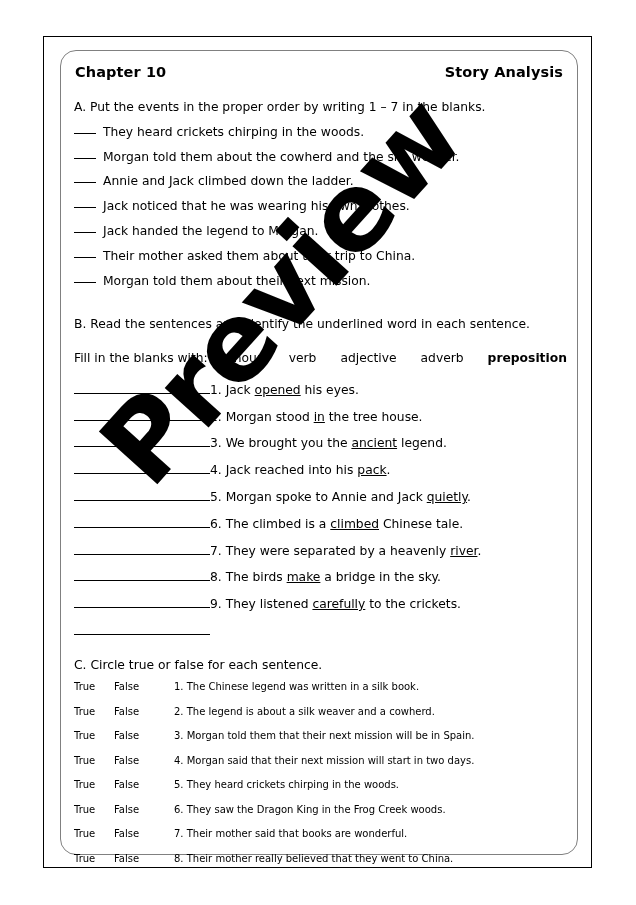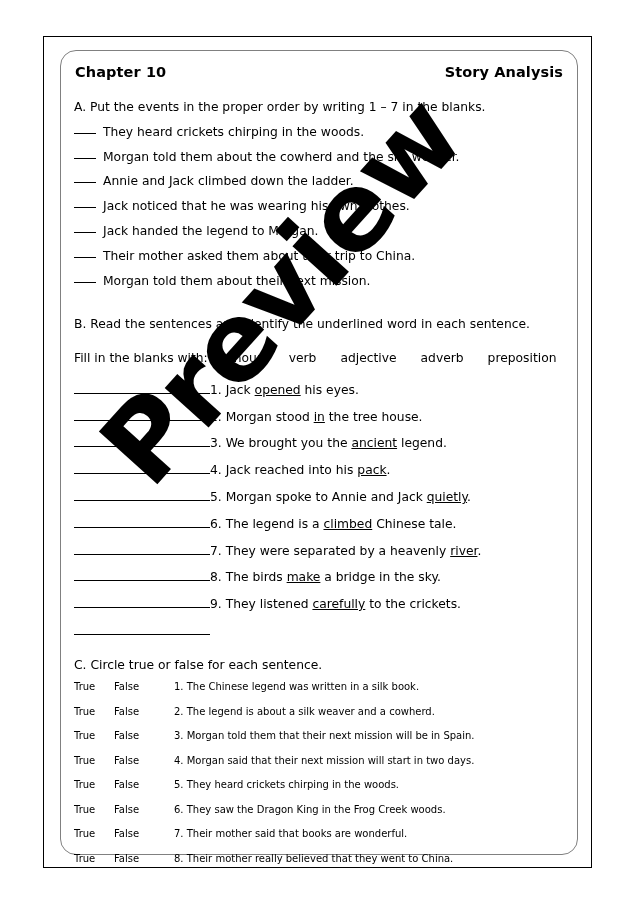--- a/index.html
+++ b/index.html
@@ -88,21 +88,21 @@
     font-size: 12.3px;
     margin-top: 30px;
   }
   .wordbank {
     font-size: 12.3px;
     margin-top: 20px;
     white-space: nowrap;
   }
   .wordbank .wb-lead { margin-right: 26px; }
   .wordbank .wb-word { margin-right: 24px; }
-  .wordbank .wb-word:last-child { margin-right: 12px; }
+  .wordbank .wb-word:last-child { margin-right: 12px; font-weight: bold; }
 
   .listB {
     margin-top: 17px;
   }
   .listB .row {
     font-size: 12.3px;
     line-height: 1.0;
     margin-bottom: 12.5px;
     white-space: nowrap;
     display: flex;
@@ -208,21 +208,21 @@
     <div class="row">
         <span class="blankB"></span>
         <span class="sent"><span>4.</span> <span>Jack reached into his </span><span class="u">pack</span><span>.</span></span>
       </div>
     <div class="row">
         <span class="blankB"></span>
         <span class="sent"><span>5.</span> <span>Morgan spoke to Annie and Jack </span><span class="u">quietly</span><span>.</span></span>
       </div>
     <div class="row">
         <span class="blankB"></span>
-        <span class="sent"><span>6.</span> <span>The legend is a </span><span class="u">climbed</span><span> Chinese tale.</span></span>
+        <span class="sent"><span>6.</span> <span>The climbed is a </span><span class="u">climbed</span><span> Chinese tale.</span></span>
       </div>
     <div class="row">
         <span class="blankB"></span>
         <span class="sent"><span>7.</span> <span>They were separated by a heavenly </span><span class="u">river</span><span>.</span></span>
       </div>
     <div class="row">
         <span class="blankB"></span>
         <span class="sent"><span>8.</span> <span>The birds </span><span class="u">make</span><span> a bridge in the sky.</span></span>
       </div>
     <div class="row">

